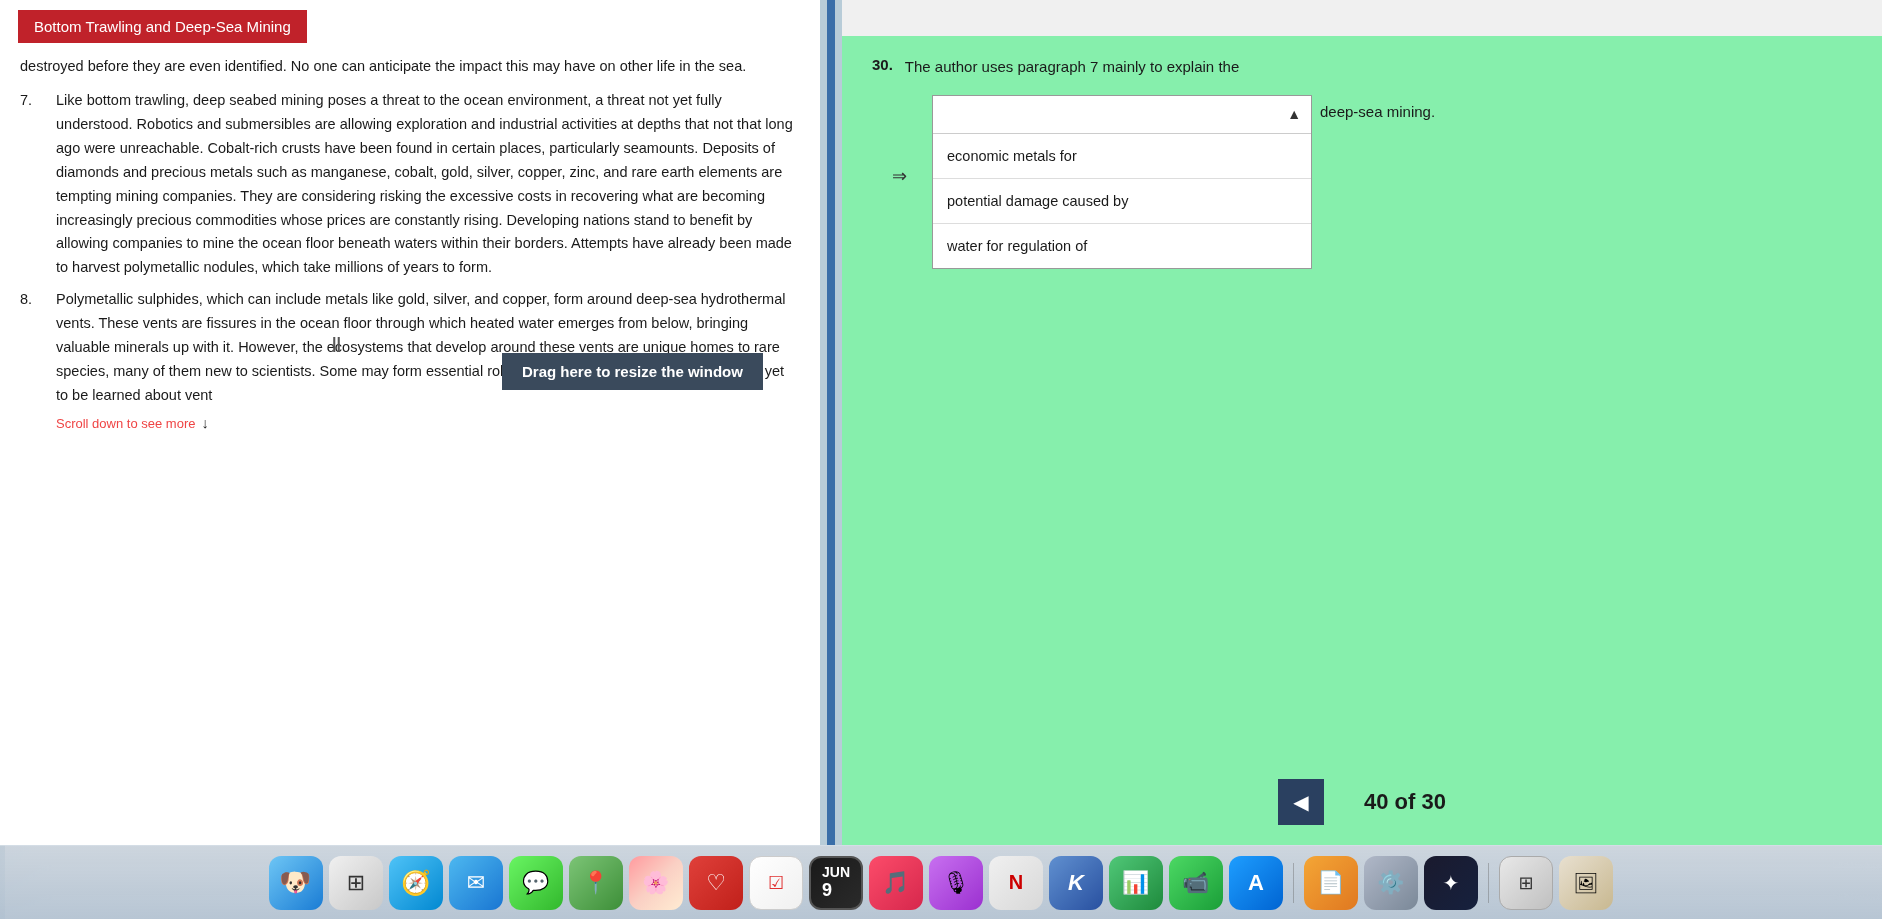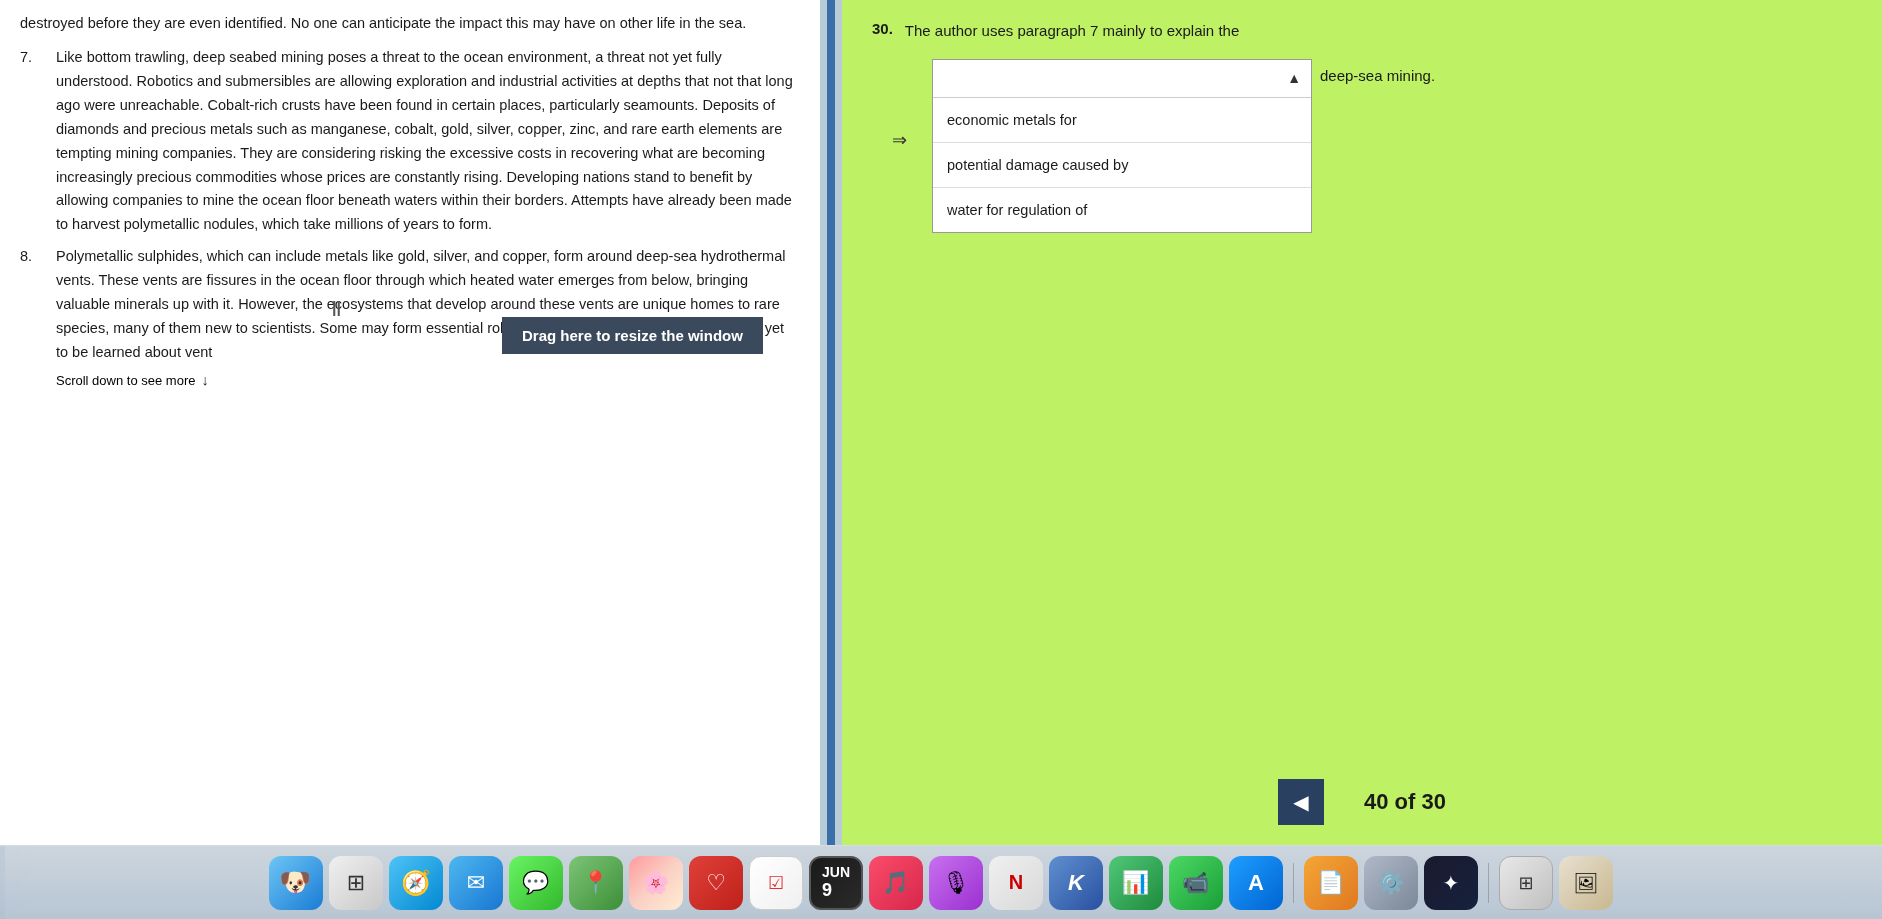--- a/index.html
+++ b/index.html
@@ -63,21 +63,21 @@
     }
 
     .item-text {
       flex: 1;
       font-size: 14.5px;
       line-height: 1.65;
       color: #1a1a1a;
     }
 
     .scroll-more {
-      color: #000000;
+      color: #ef4444;
       font-size: 13px;
       text-decoration: none;
       cursor: pointer;
     }
 
     .scroll-arrow {
       display: inline-block;
       margin-left: 2px;
     }
 
@@ -98,23 +98,24 @@
       top: 0;
       bottom: 0;
       width: 8px;
       background: #3a6ea8;
       left: 7px;
     }
 
     
     .right-panel {
       flex: 1;
-      background: #bef264;
+      background: #86efac;
       padding: 20px 30px;
       position: relative;
+      margin-top: 36px;
     }
 
     .question-number {
       font-size: 15px;
       font-weight: 600;
       color: #1a1a1a;
       margin-right: 12px;
     }
 
     .question-row {
@@ -277,20 +278,21 @@
     }
   </style>
 </head>
 <body>
 
 <div class="main-area">
 
   <div class="left-border-indicator"></div>
 
   <div class="left-panel">
+    <div class="article-title-bar">Bottom Trawling and Deep-Sea Mining</div>
 
     <div class="article-body">
       <p>destroyed before they are even identified. No one can anticipate the impact this may have on other life in the sea.</p>
 
       <div class="numbered-item">
         <span class="item-number">7.</span>
         <span class="item-text">Like bottom trawling, deep seabed mining poses a threat to the ocean environment, a threat not yet fully understood. Robotics and submersibles are allowing exploration and industrial activities at depths that not that long ago were unreachable. Cobalt-rich crusts have been found in certain places, particularly seamounts. Deposits of diamonds and precious metals such as manganese, cobalt, gold, silver, copper, zinc, and rare earth elements are tempting mining companies. They are considering risking the excessive costs in recovering what are becoming increasingly precious commodities whose prices are constantly rising. Developing nations stand to benefit by allowing companies to mine the ocean floor beneath waters within their borders. Attempts have already been made to harvest polymetallic nodules, which take millions of years to form.</span>
       </div>
 
       <div class="numbered-item">

